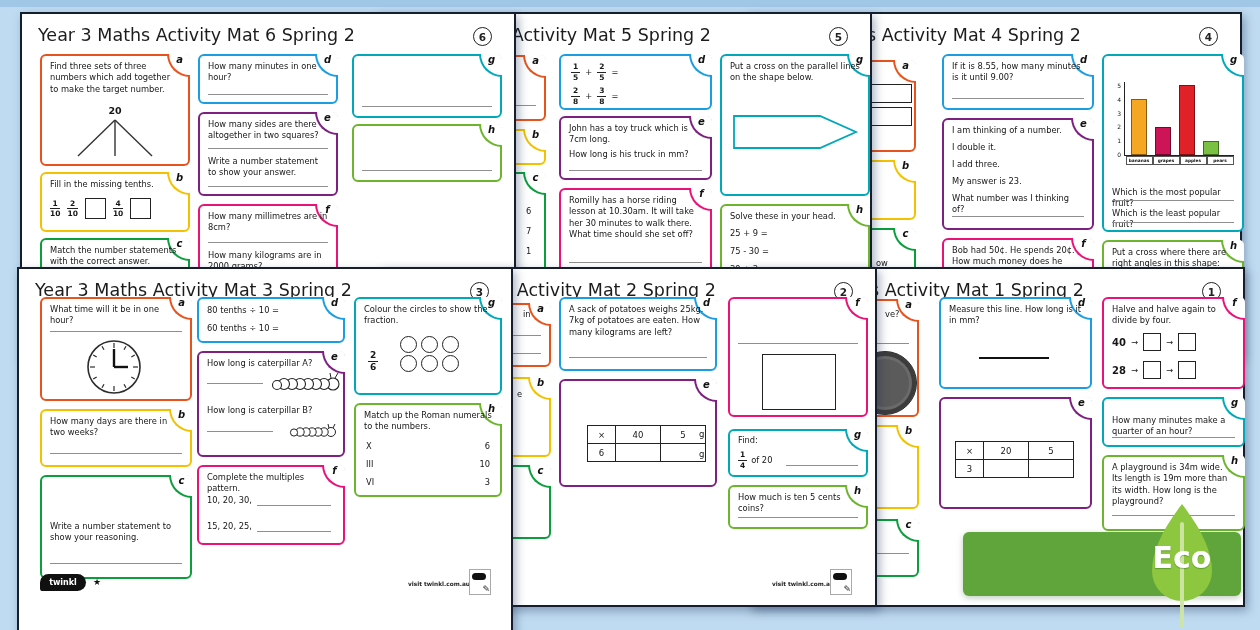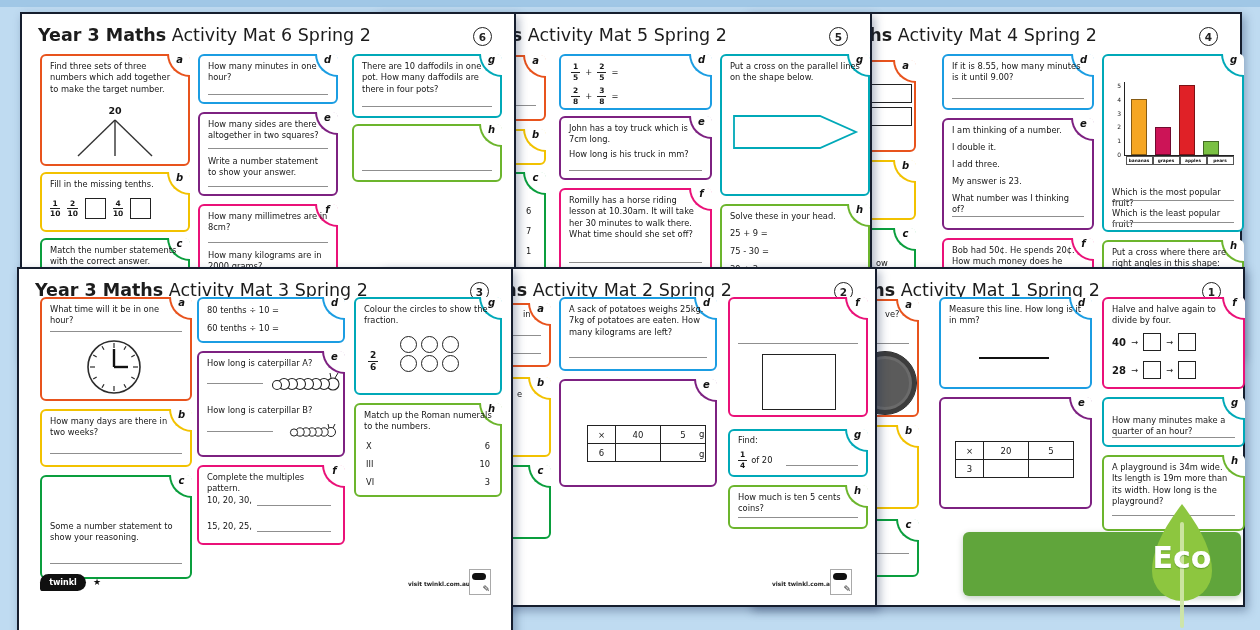--- a/index.html
+++ b/index.html
@@ -2,21 +2,21 @@
 <html><head>
 <meta charset="utf-8">
 <style>
   html,body{margin:0;padding:0}
   body{width:1260px;height:630px;position:relative;overflow:hidden;
        background:#bfdbf1;font-family:"DejaVu Sans",sans-serif}
   .topbar{position:absolute;left:0;top:0;width:1260px;height:7px;background:#a0c7e6}
   .page{position:absolute;width:496px;background:#fff;border:2px solid #161e2e;
         box-sizing:border-box;box-shadow:3px 4px 9px rgba(20,40,80,.35)}
   .ttl{position:absolute;left:16px;top:11px;font-size:17.5px;color:#1c1c1c;white-space:nowrap}
-  .ttl b{font-weight:700}
+  .ttl b{font-weight:400}
   .num{position:absolute;right:22px;top:13px;width:17px;height:17px;border:1.6px solid #222;
        border-radius:50%;font-size:10.5px;display:flex;align-items:center;justify-content:center;
        font-weight:600;color:#222}
   .card{position:absolute;background:#fff;border:2px solid var(--c);border-radius:6px;box-sizing:border-box}
   .tab{position:absolute;top:-2px;right:-2px;width:21px;height:21px;background:#fff;
        border-left:2px solid var(--c);border-bottom:2px solid var(--c);
        border-bottom-left-radius:100%;border-top-right-radius:5px;
        display:flex;align-items:flex-start;justify-content:center;
        font-size:10px;font-weight:700;font-style:italic;color:#111;font-family:"DejaVu Sans",sans-serif}
   .txt{position:absolute;font-size:8.3px;line-height:1.38;color:#161616;left:8px;right:8px}
@@ -263,21 +263,20 @@
   </div>
   <div class="card" style="--c:#ea1178;left:176px;top:190px;width:140px;height:100px">
     <i class="tab">f</i>
     <div class="txt" style="top:5px">How many millimetres are in 8cm?</div>
     <div class="ln" style="top:36px"></div>
     <div class="txt" style="top:44px">How many kilograms are in 2000 grams?</div>
     <div class="ln" style="top:84px"></div>
   </div>
   <div class="card" style="--c:#00a9b8;left:330px;top:40px;width:150px;height:64px">
     <i class="tab">g</i>
-    <div class="txt" style="top:5px">There are 10 daffodils in one pot. How many daffodils are there in four pots?</div>
     <div class="ln" style="top:50px"></div>
   </div>
   <div class="card" style="--c:#6cb52d;left:330px;top:110px;width:150px;height:58px">
     <i class="tab">h</i>
     <div class="ln" style="top:44px"></div>
   </div>
 </div>
 
 <div class="page" style="left:749px;top:267px;height:340px;z-index:4">
   <div class="ttl"><b>Year 3 Maths</b><span> Activity Mat 1 Spring 2</span></div>
@@ -448,21 +447,21 @@
       <line x1="30" y1="30" x2="44" y2="30" stroke="#111" stroke-width="2.4"></line>
     </svg>
   </div>
   <div class="card" style="--c:#f2c200;left:21px;top:140px;width:152px;height:58px">
     <i class="tab">b</i>
     <div class="txt" style="top:5px">How many days are there in two weeks?</div>
     <div class="ln" style="top:42px"></div>
   </div>
   <div class="card" style="--c:#0a9e3d;left:21px;top:206px;width:152px;height:104px">
     <i class="tab">c</i>
-    <div class="txt" style="top:44px">Some a number statement to show your reasoning.</div>
+    <div class="txt" style="top:44px">Write a number statement to show your reasoning.</div>
     <div class="ln" style="top:86px"></div>
   </div>
   <div class="card" style="--c:#1b9de2;left:178px;top:28px;width:148px;height:46px">
     <i class="tab">d</i>
     <div class="txt" style="top:6px">80 tenths ÷ 10 =</div>
     <div class="txt" style="top:24px">60 tenths ÷ 10 =</div>
   </div>
   <div class="card" style="--c:#7d2181;left:178px;top:82px;width:148px;height:106px">
     <i class="tab">e</i>
     <div class="txt" style="top:5px">How long is caterpillar A?</div>

